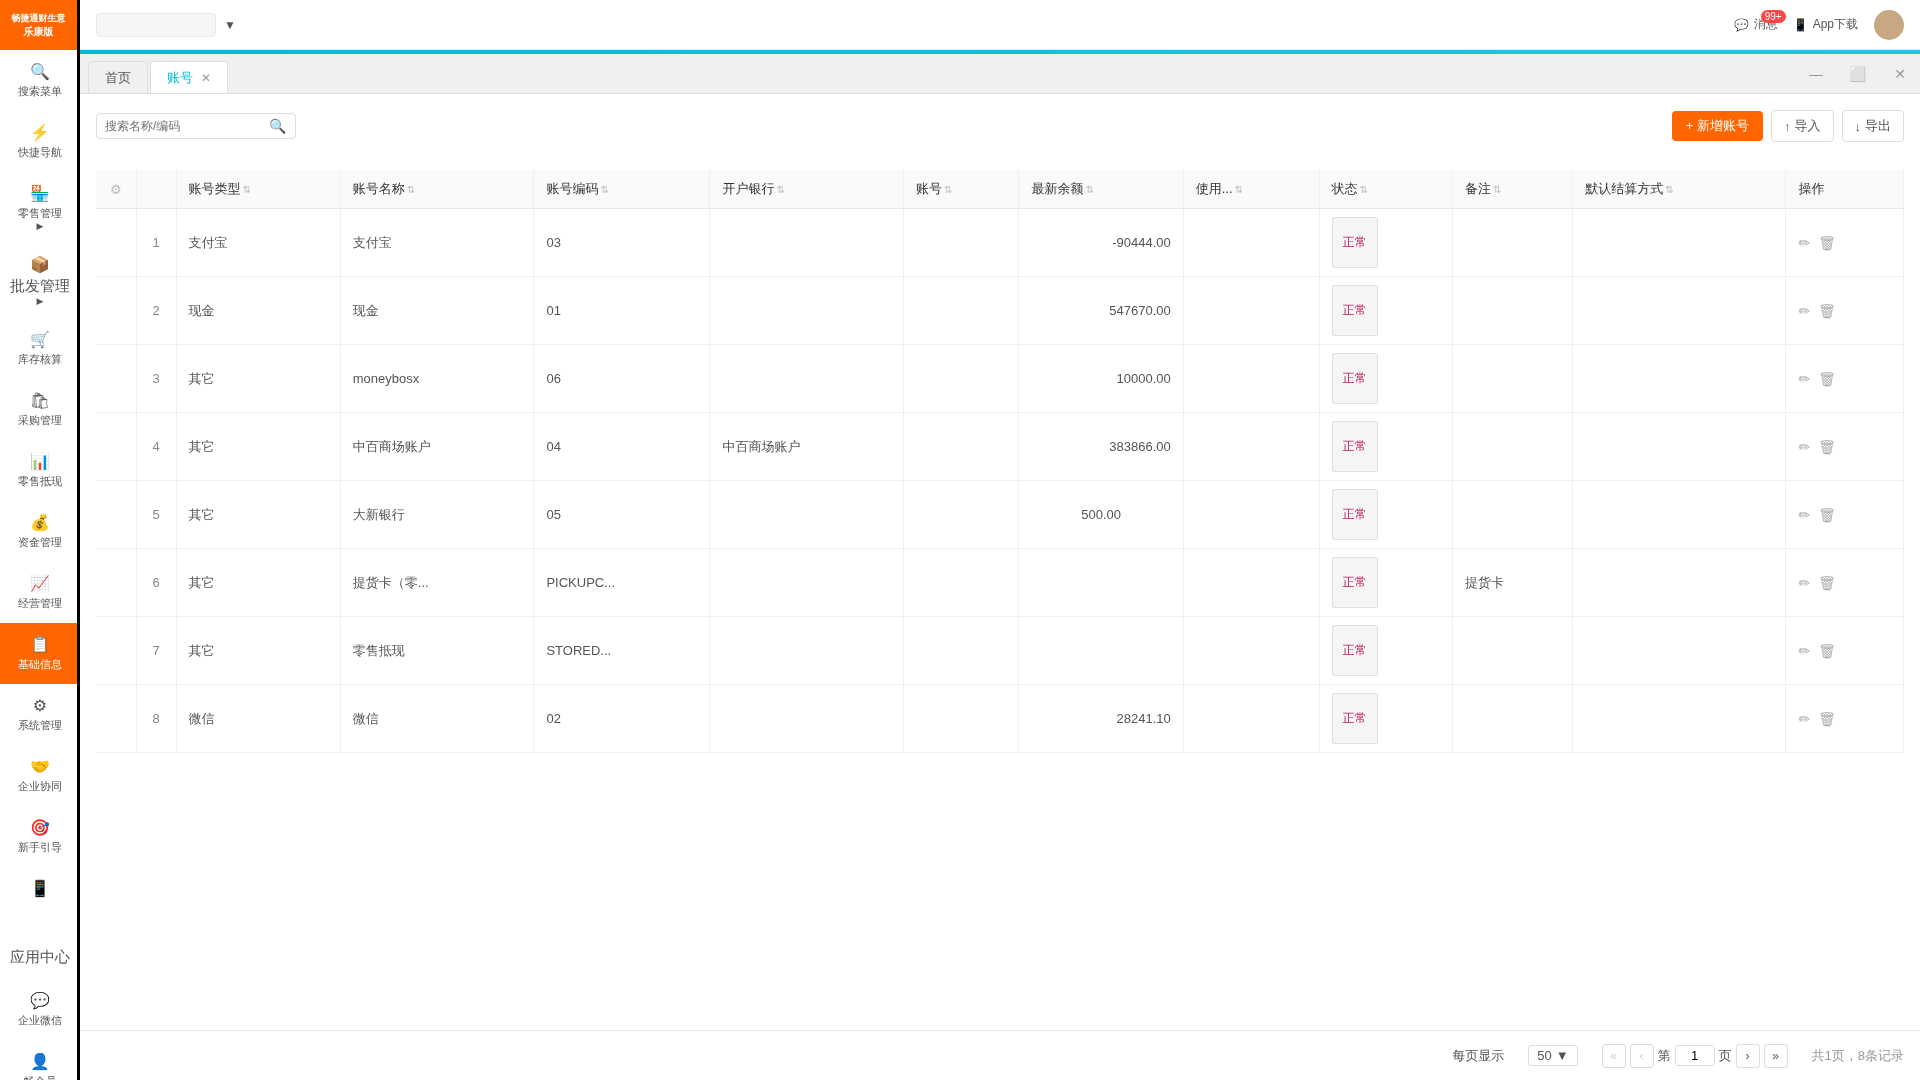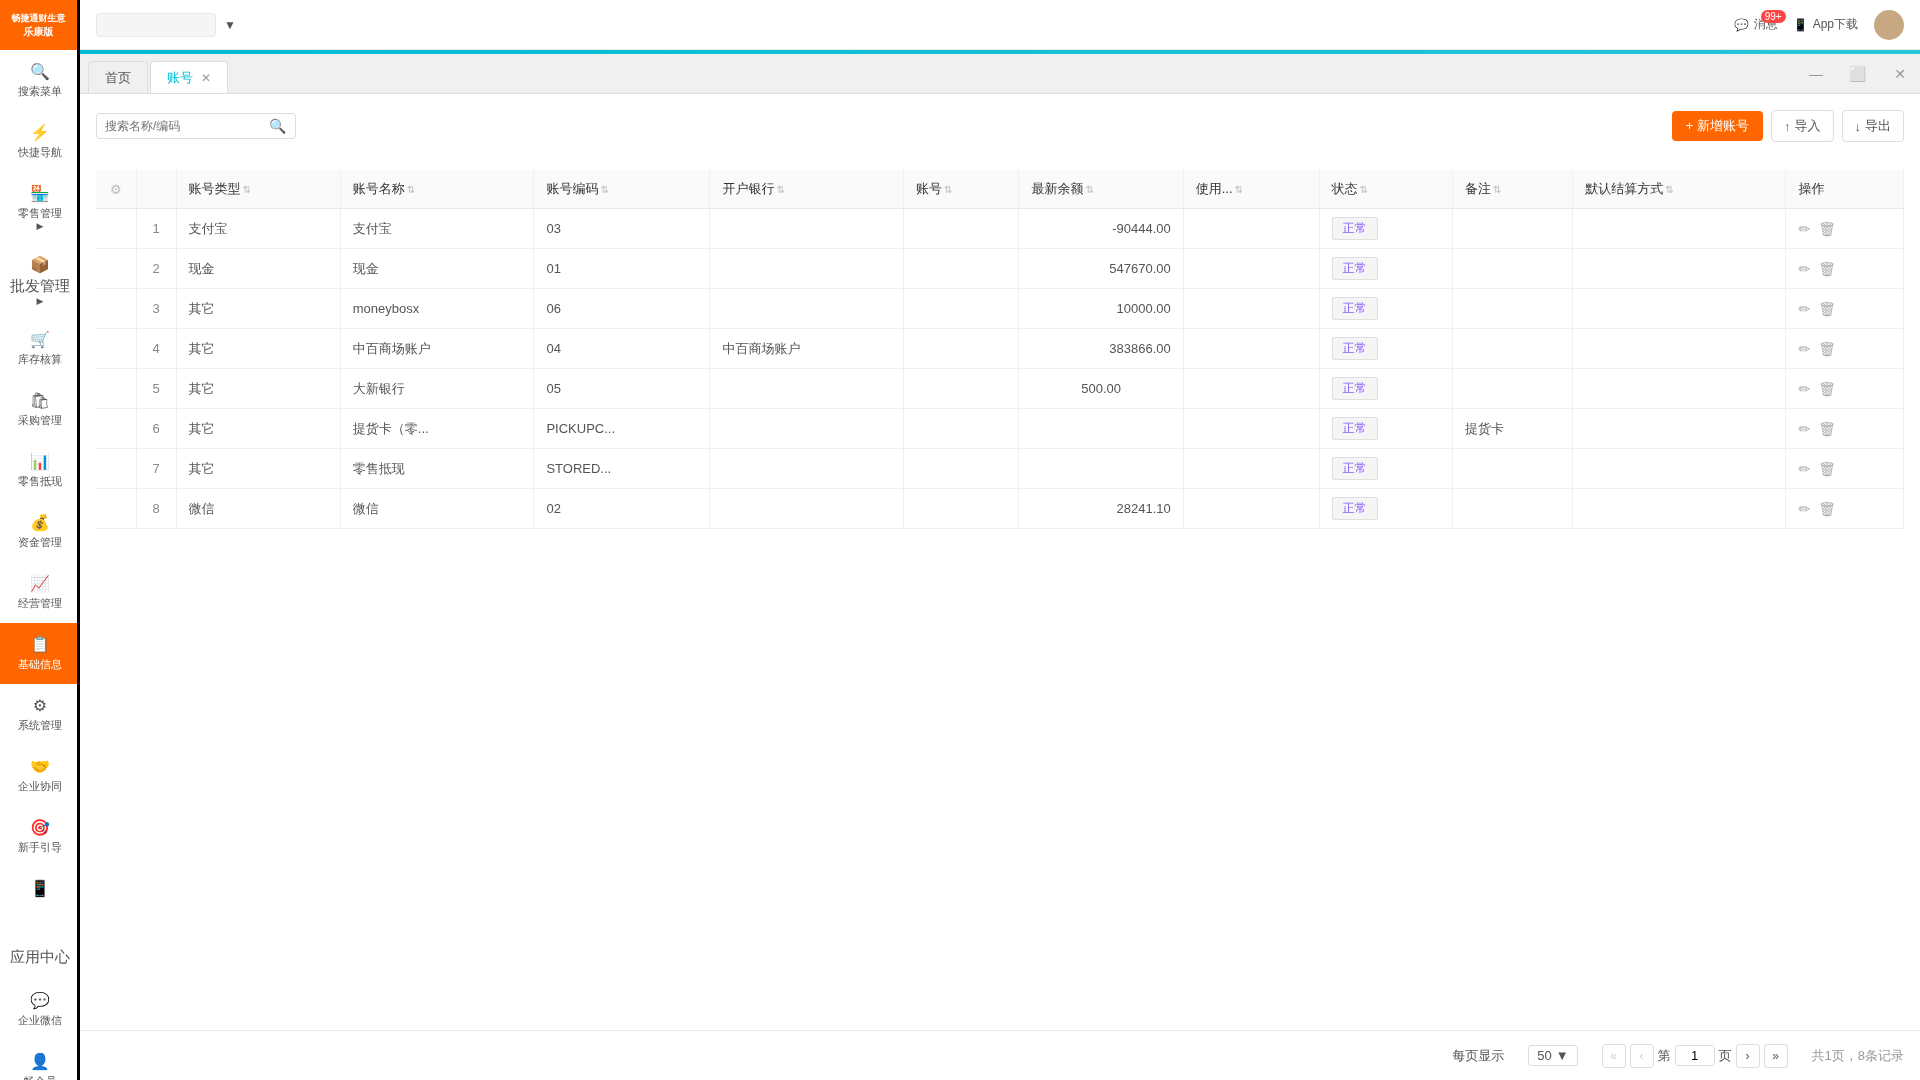--- a/index.html
+++ b/index.html
@@ -187,25 +187,25 @@
       padding: 8px 12px;
       color: #555;
       border-bottom: 1px solid #f0f0f0;
       border-right: 1px solid #f0f0f0;
     }
     .data-table .num-col { color: #888; text-align: center; width: 40px; }
     .data-table .gear-col { text-align: center; width: 40px; }
     .settings-icon { color: #bbb; cursor: pointer; }
     .status-badge {
       display: inline-block;
-      padding: 2px 10px;
+      padding: 16px 10px;
       border-radius: 2px;
       font-size: 12px;
       background: #f5f5f5;
-      color: #8b5cf6;
+      color: #be185d;
       border: 1px solid #e0e0e0;
     }
     .action-icons { display: flex; gap: 8px; }
     .action-icon { color: #aaa; cursor: pointer; font-size: 14px; }
 
     
     .pagination-bar {
       height: 50px;
       border-top: 1px solid #e8e8e8;
       display: flex;

